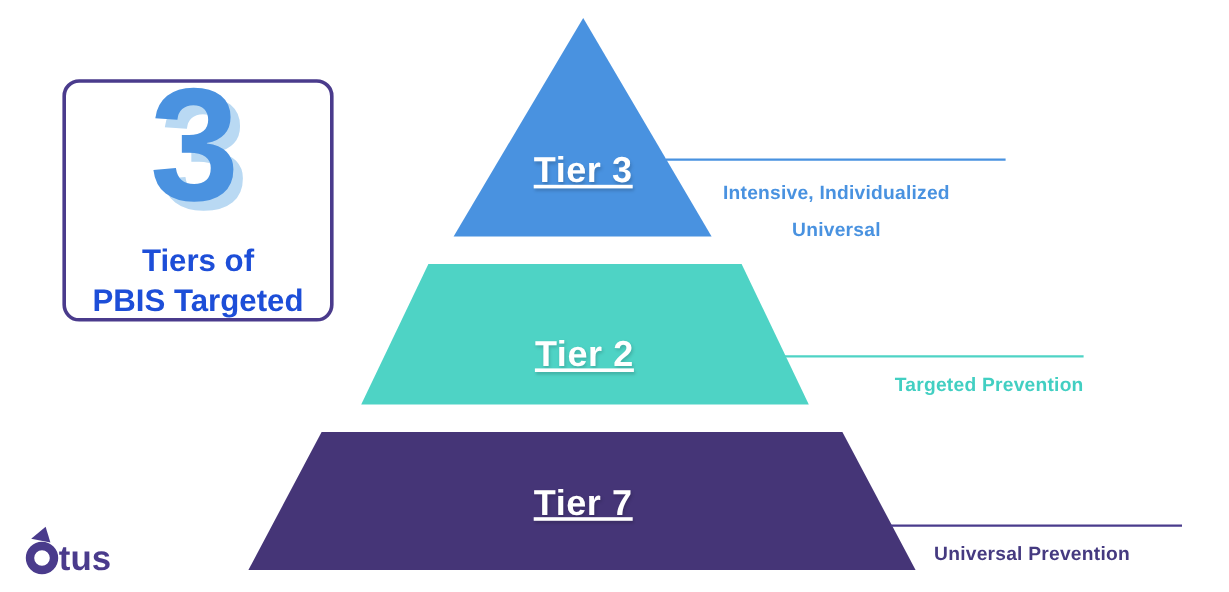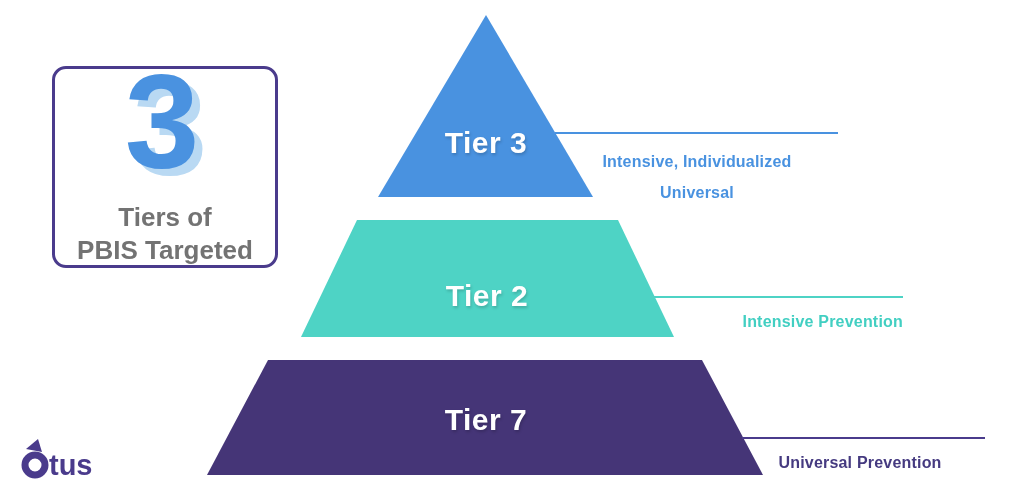--- a/index.html
+++ b/index.html
@@ -23,20 +23,21 @@
   }
   .tier-label {
     position: absolute;
     width: 150px;
     text-align: center;
     color: #ffffff;
     font-size: 30px;
     font-weight: 700;
     letter-spacing: 0.5px;
     text-shadow: 1px 2px 3px rgba(0,0,0,0.18);
+    text-decoration: underline;
   }
   .tier-label.t3 { left: 411px; top: 126px; }
   .tier-label.t2 { left: 412px; top: 279px; }
   .tier-label.t1 { left: 411px; top: 403px; }
 
   .annot {
     position: absolute;
     font-weight: 700;
     font-size: 16px;
     letter-spacing: 0.2px;
@@ -77,21 +78,21 @@
   .badge-number {
     font-size: 134px;
     line-height: 0.82;
     font-weight: 700;
     color: #4a92e0;
     text-shadow: 8px 7px 0 #b9d9f3;
     margin-bottom: 10px;
     margin-left: -6px;
   }
   .badge-caption {
-    color: #737373;
+    color: #1d4ed8;
     font-size: 26px;
     font-weight: 700;
     text-align: center;
     line-height: 33px;
     margin-top: 14px;
   }
 
   .logo {
     position: absolute;
     left: 18px; top: 436px;
@@ -117,21 +118,21 @@
   </svg>
 
   <div class="tier-label t3">Tier 3</div>
   <div class="tier-label t2">Tier 2</div>
   <div class="tier-label t1">Tier 7</div>
 
   <div class="annot a3">
     <div>Intensive, Individualized</div>
     <div>Universal</div>
   </div>
-  <div class="annot a2">Intensive Prevention</div>
+  <div class="annot a2">Targeted Prevention</div>
   <div class="annot a1">Universal Prevention</div>
 
   <div class="badge">
     <div class="badge-number">3</div>
     <div class="badge-caption">
       <div>Tiers of</div>
       <div>PBIS Targeted</div>
     </div>
   </div>
 

